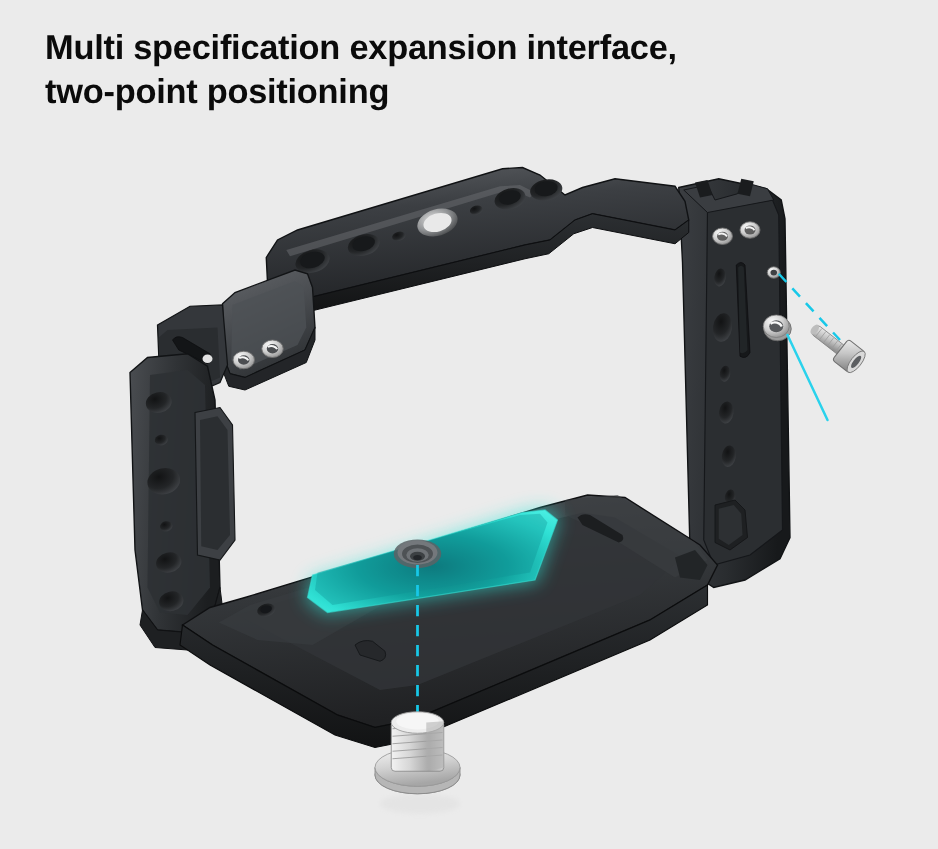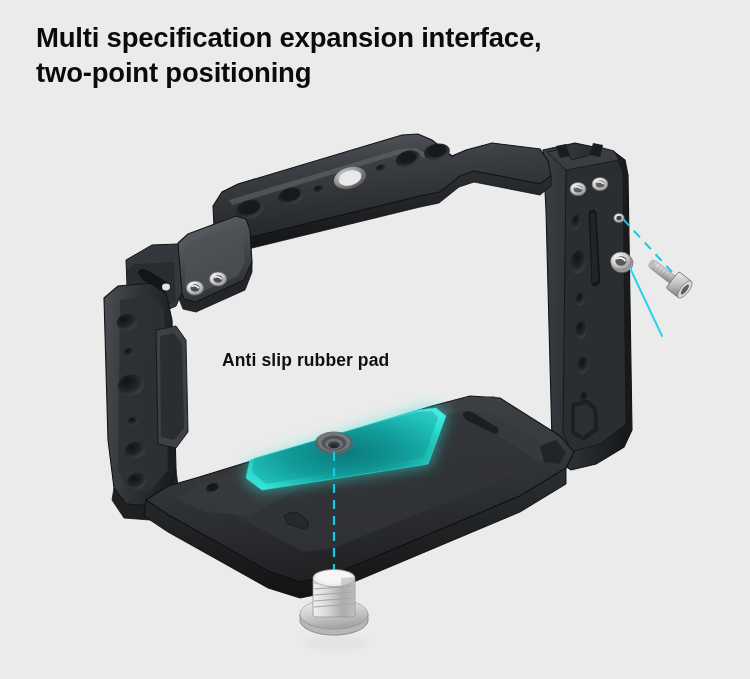--- a/index.html
+++ b/index.html
@@ -352,16 +352,15 @@
       <ellipse cx="334" cy="577" rx="17" ry="6.6" fill="#f6f6f6"></ellipse>
 
       <path d="M341,578 l0,38 a21,8.6 0 0 0 14,-2 l0,-37 Z" fill="#aeaeae" opacity="0.55"></path>
     </g>
 
   </svg>
 
   <div class="title">Multi specification expansion interface,
 two-point positioning</div>
 
-  <div class="callout callout-pad">Anti slip rubber pad</div>
 
 
 </div>
 
 </body></html>

